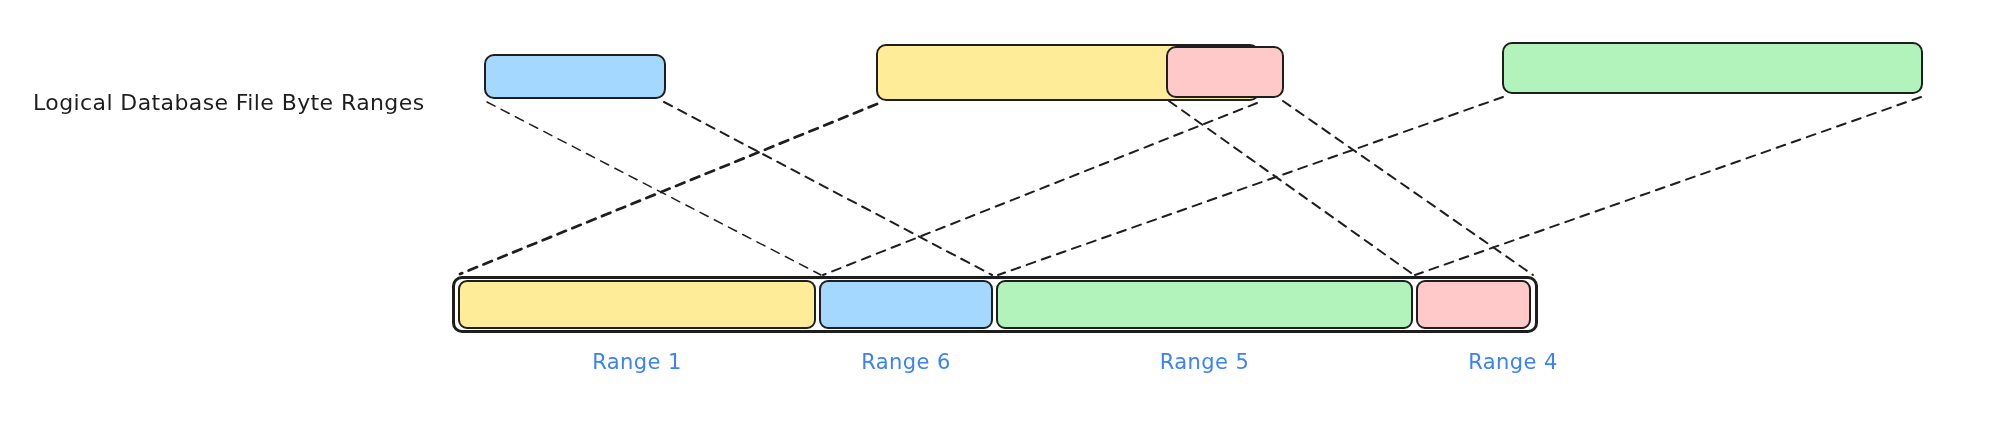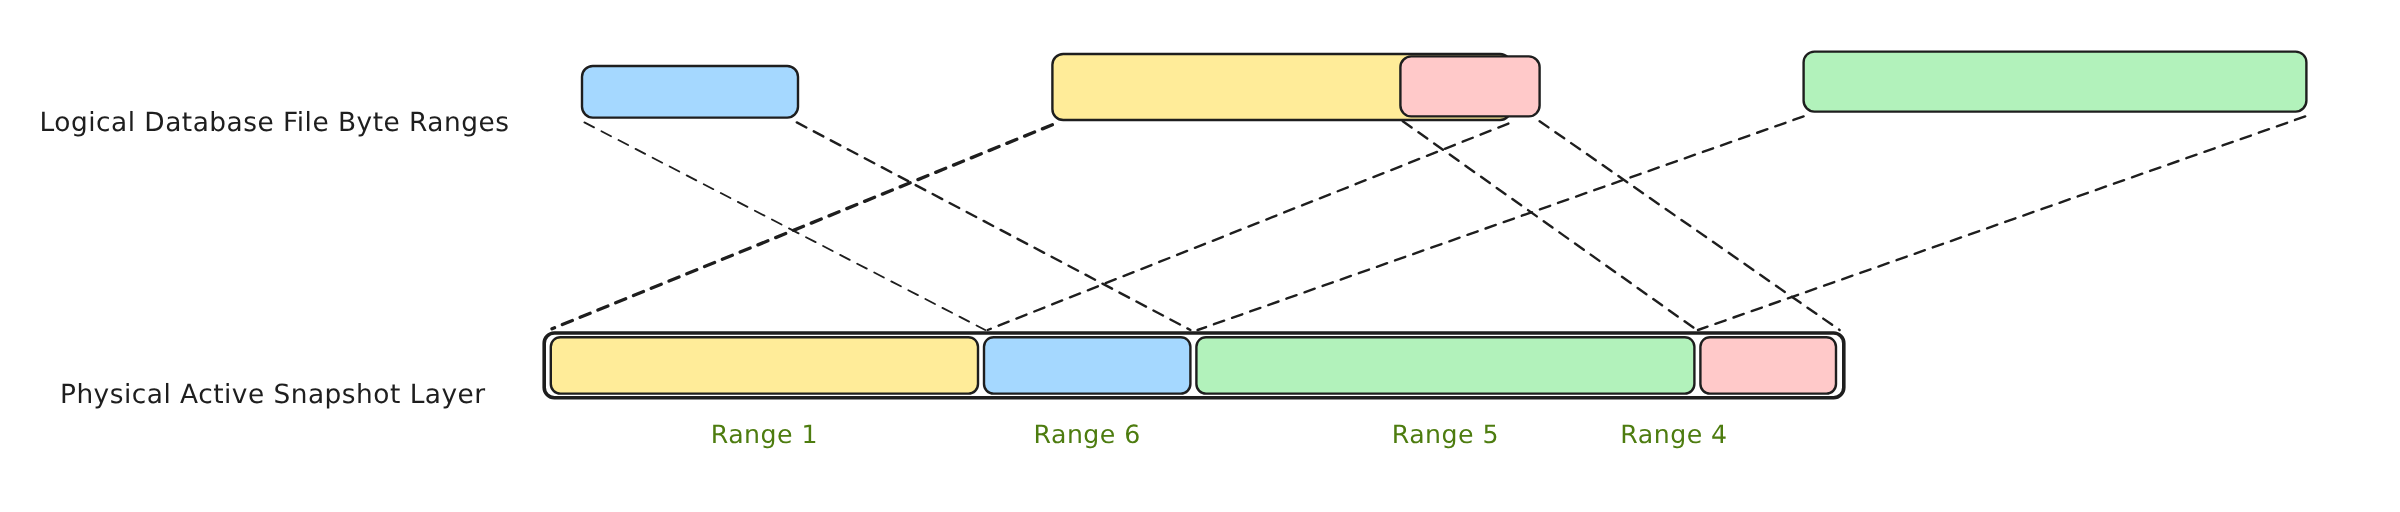--- a/index.html
+++ b/index.html
@@ -55,21 +55,21 @@
     border: 2.5px solid #1e1e1e;
     border-radius: 9px;
     z-index: 3;
   }
   .range-label {
     position: absolute;
     top: 350px;
     transform: translateX(-50%);
     font-size: 21px;
     letter-spacing: 0.4px;
-    color: #4d7c0f;
+    color: #3b82f6;
     white-space: nowrap;
     z-index: 3;
   }
 </style>
 </head>
 <body>
 
 <div class="canvas">
   <svg id="mapping-lines" viewBox="0 0 2000 427" xmlns="http://www.w3.org/2000/svg">
       <line x1="487" y1="102" x2="821" y2="275" stroke="#1e1e1e" stroke-width="1.5" stroke-dasharray="9 7" stroke-linecap="round"></line>
@@ -77,35 +77,34 @@
       <line x1="877" y1="104" x2="460" y2="274" stroke="#1e1e1e" stroke-width="2.75" stroke-dasharray="9 7" stroke-linecap="round"></line>
       <line x1="1257" y1="103" x2="823" y2="275" stroke="#1e1e1e" stroke-width="2" stroke-dasharray="9 7" stroke-linecap="round"></line>
       <line x1="1169" y1="101" x2="1414" y2="275" stroke="#1e1e1e" stroke-width="2" stroke-dasharray="9 7" stroke-linecap="round"></line>
       <line x1="1283" y1="101" x2="1533" y2="275" stroke="#1e1e1e" stroke-width="2" stroke-dasharray="9 7" stroke-linecap="round"></line>
       <line x1="1503" y1="97" x2="998" y2="275" stroke="#1e1e1e" stroke-width="2" stroke-dasharray="9 7" stroke-linecap="round"></line>
       <line x1="1921" y1="97" x2="1415" y2="275" stroke="#1e1e1e" stroke-width="2" stroke-dasharray="9 7" stroke-linecap="round"></line>
     </svg>
 
   <div class="row-label logical">Logical Database File Byte Ranges</div>
 
-  <div class="row-label physical">Physical Active Snapshot Layer</div>
 
   <div id="logical-boxes">
       <div class="lbox" style="left: 484px; top: 54px; width: 182px; height: 45px; background: rgb(165, 216, 255);"></div>
       <div class="lbox" style="left: 876px; top: 44px; width: 384px; height: 57px; background: rgb(255, 236, 153);"></div>
       <div class="lbox overlay" style="left: 1166px; top: 46px; width: 118px; height: 52px; background: rgb(255, 201, 201);"></div>
       <div class="lbox" style="left: 1502px; top: 42px; width: 421px; height: 52px; background: rgb(178, 242, 187);"></div>
     </div>
 
   <div class="pcontainer"></div>
   <div id="physical-segments">
       <div class="pseg" style="left: 458px; width: 358px; background: rgb(255, 236, 153);"></div>
       <div class="pseg" style="left: 819px; width: 174px; background: rgb(165, 216, 255);"></div>
       <div class="pseg" style="left: 996px; width: 417px; background: rgb(178, 242, 187);"></div>
       <div class="pseg" style="left: 1416px; width: 115px; background: rgb(255, 201, 201);"></div>
     </div>
   <div id="range-labels">
       <div class="range-label" style="left: 637px;">Range 1</div>
       <div class="range-label" style="left: 906px;">Range 6</div>
       <div class="range-label" style="left: 1204.5px;">Range 5</div>
-      <div class="range-label" style="left: 1395px;">Range 4</div>
+      <div class="range-label" style="left: 1513px;">Range 4</div>
     </div>
 </div>
 
 </body></html>

